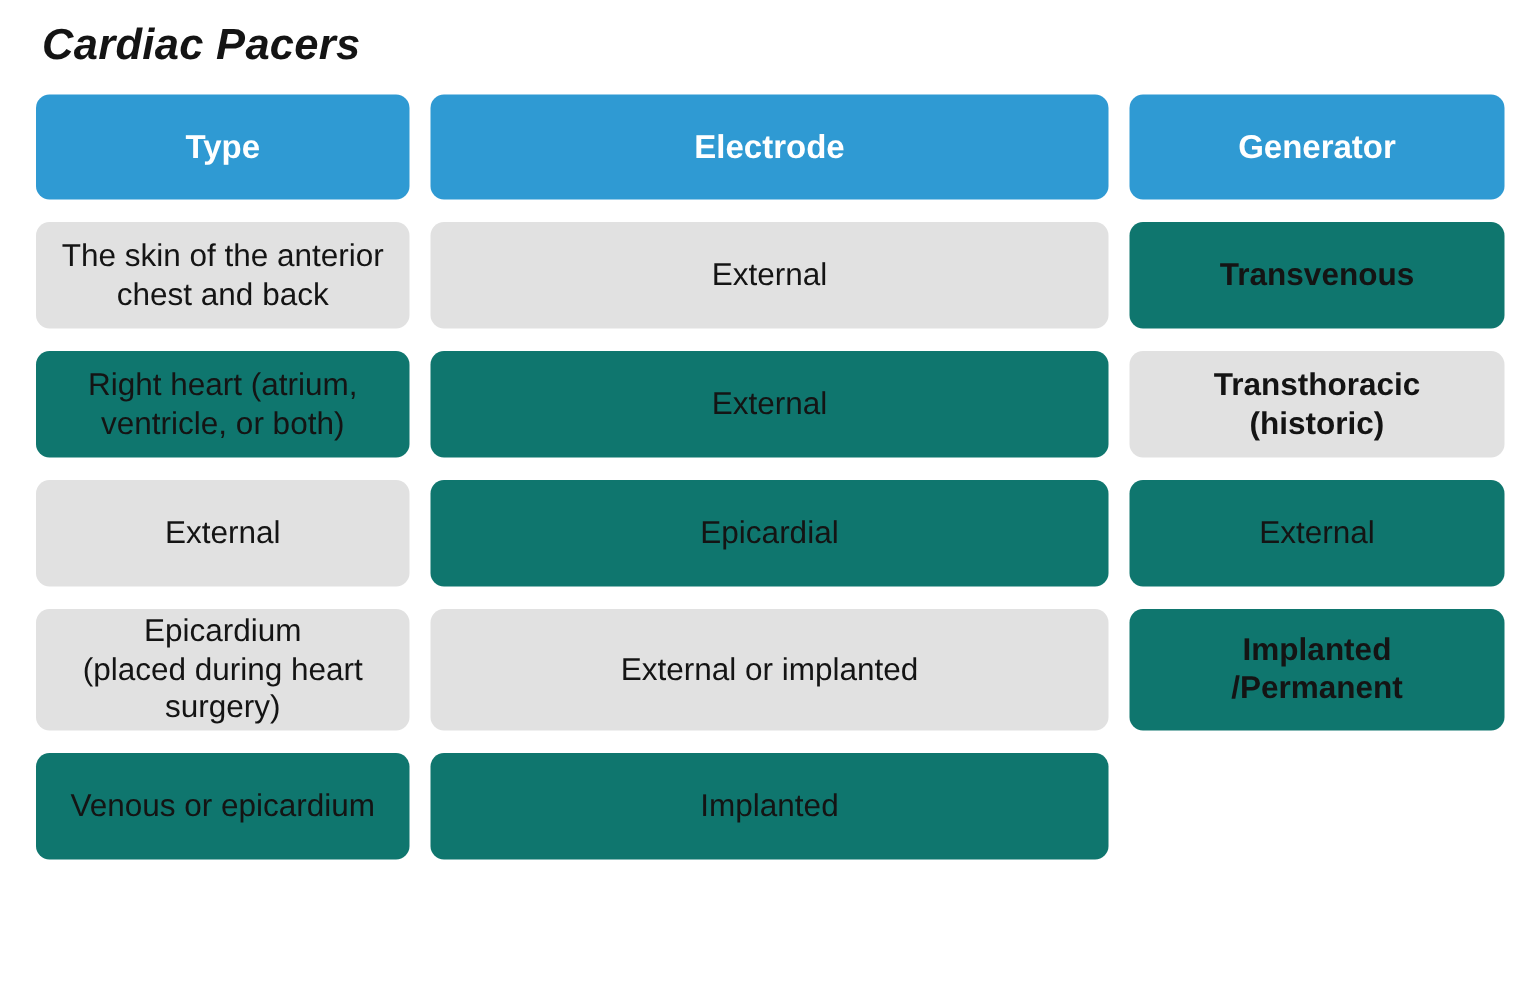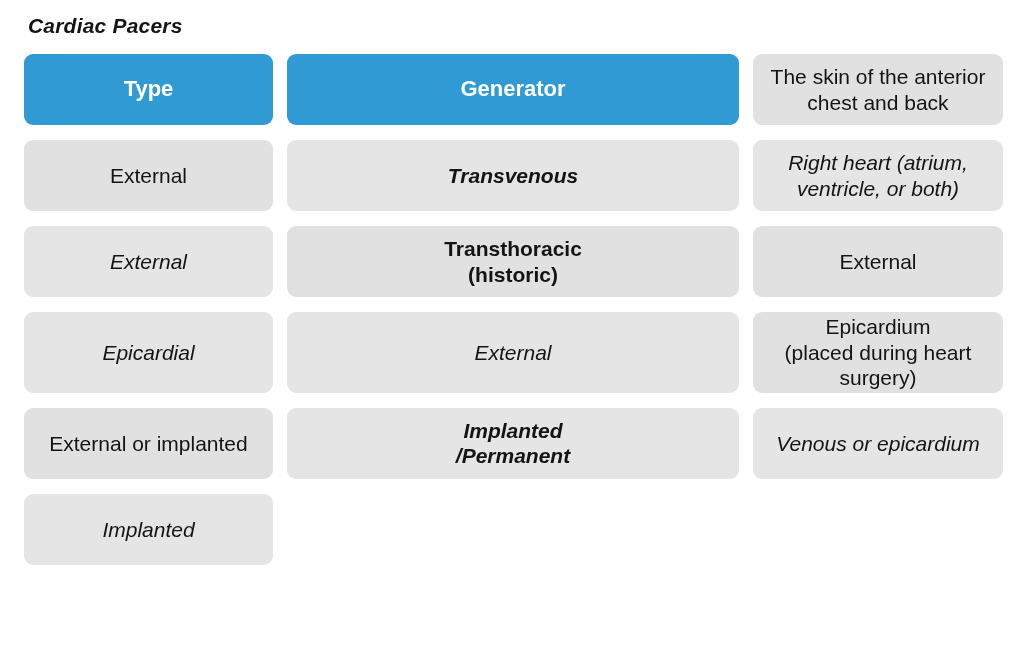--- a/index.html
+++ b/index.html
@@ -10,21 +10,21 @@
     color: #141414;
   }
   .page {
     width: 1024px;
     height: 670px;
     box-sizing: border-box;
     padding: 12px 21px 0 24px;
     overflow: hidden;
   }
   .title {
-    font-size: 21px;
+    font-size: 29px;
     font-weight: bold;
     font-style: italic;
     margin: 2px 0 16px 4px;
     letter-spacing: 0.2px;
   }
   .grid {
     display: grid;
     grid-template-columns: 249px 452px 250px;
     column-gap: 14px;
     row-gap: 15px;
@@ -43,33 +43,34 @@
     box-sizing: border-box;
   }
   .header {
     background: #2f9ad3;
     color: #ffffff;
     font-weight: bold;
     font-size: 22px;
     min-height: 70px;
   }
   .gray   { background: #e1e1e1; }
-  .orange { background: #e5e5e5; font-style: italic; }
+  .orange { background: #0f766e; }
   .type-cell { font-weight: bold; }
 </style>
 </head>
 <body>
 
 <div class="page">
 
   <div class="title">Cardiac Pacers</div>
 
   <div class="grid">
 
     <div class="cell header">Type</div>
+    <div class="cell header">Electrode</div>
     <div class="cell header">Generator</div>
 
     <div class="cell gray">The skin of the anterior
 chest and back</div>
     <div class="cell gray">External</div>
 
     <div class="cell orange type-cell">Transvenous</div>
     <div class="cell orange">Right heart (atrium, ventricle, or both)</div>
     <div class="cell orange">External</div>
 

